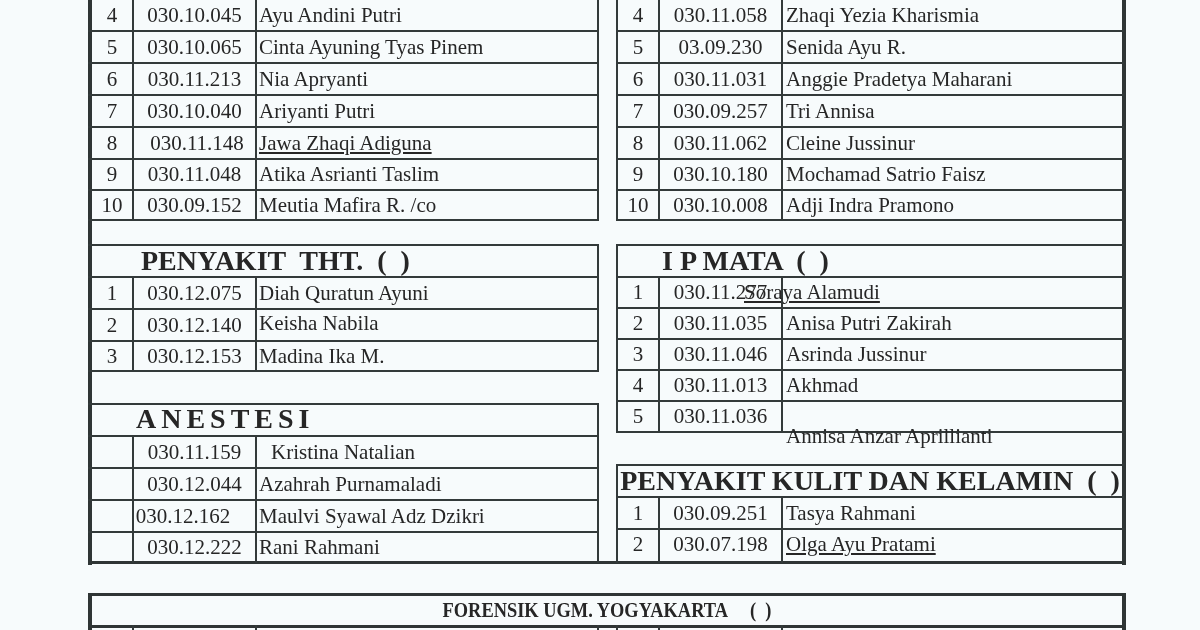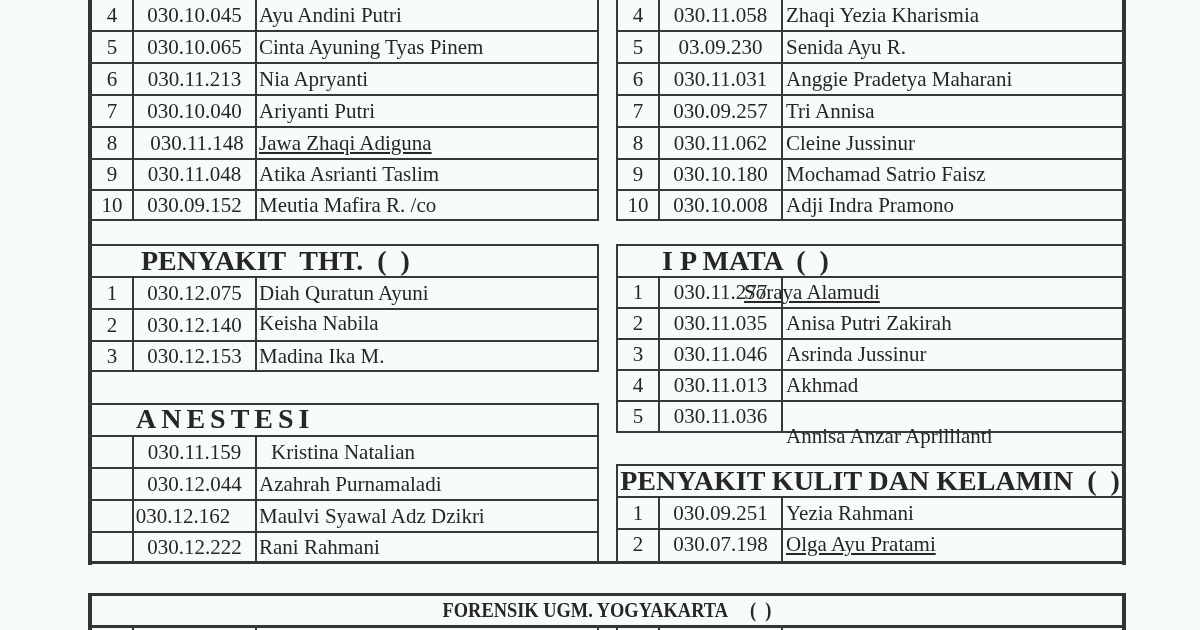--- a/index.html
+++ b/index.html
@@ -238,21 +238,21 @@
   <div class="vline" style="left:616px; top:464px; height:99px;"></div>
   <div class="hdr" style="left:616px; top:465px; width:508px; text-align:center;">PENYAKIT KULIT DAN KELAMIN  (  )</div>
   <div class="hline" style="left:616px; top:496px; width:508px;"></div>
   <div class="vline" style="left:658px; top:496px; height:67px;"></div>
   <div class="vline" style="left:781px; top:496px; height:67px;"></div>
   <div class="hline" style="left:616px; top:528px; width:508px;"></div>
 
   <div>
     <div class="cell num" style="left:618px; top:497px; width:40px;">1</div>
     <div class="cell num" style="left:660px; top:497px; width:121px;">030.09.251</div>
-    <div class="cell" style="left:786px; top:497px;">Yezia Rahmani</div>
+    <div class="cell" style="left:786px; top:497px;">Tasya Rahmani</div>
   </div>
   <div>
     <div class="cell num" style="left:618px; top:528px; width:40px;">2</div>
     <div class="cell num" style="left:660px; top:528px; width:121px;">030.07.198</div>
     <div class="cell" style="left:786px; top:528px;text-decoration:underline;">Olga Ayu Pratami</div>
   </div>
 </div>
 
 <div>
   <div class="thick-h" style="left:88px; top:593px; width:1038px;"></div>

